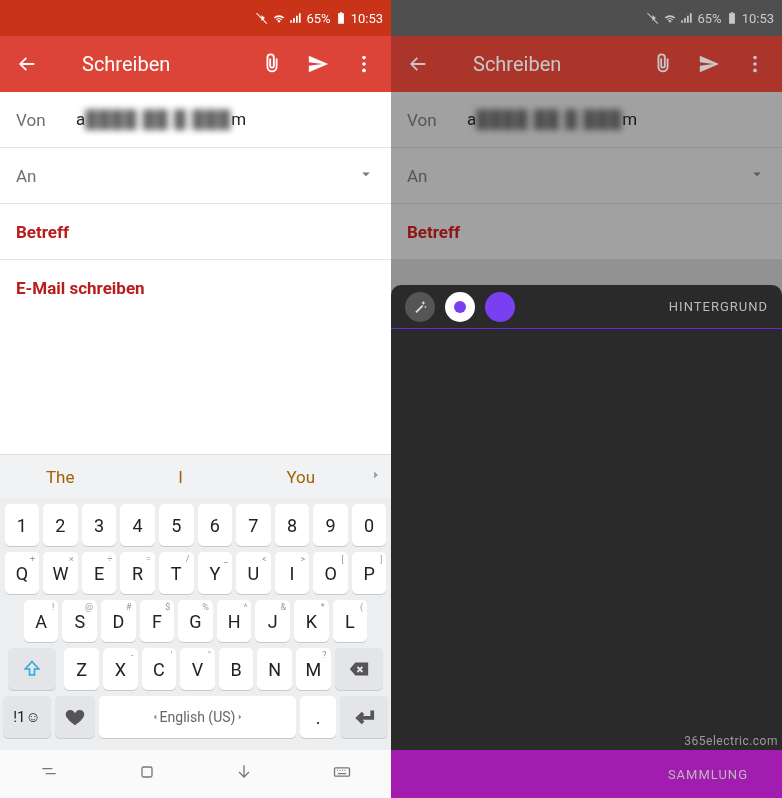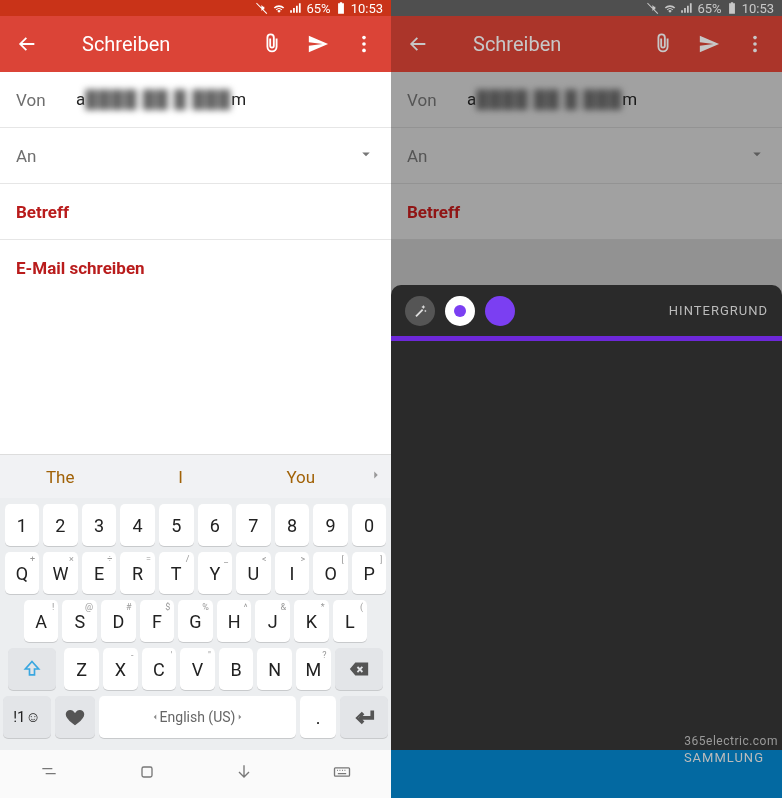--- a/index.html
+++ b/index.html
@@ -3,21 +3,21 @@
 <meta charset="utf-8">
 <style>
   * { box-sizing: border-box; margin: 0; padding: 0; font-family: Roboto, Arial, sans-serif; }
   body { width: 782px; height: 798px; background: #fff; position: relative; }
   .panes { display: flex; width: 782px; height: 798px; }
   .pane { width: 391px; height: 798px; position: relative; overflow: hidden; }
   .pane.left { background: #fff; }
   .pane.right { background: #bbb; }
 
   
-  .statusbar { height: 16px; background: #c93318; color: #fff; display: flex; align-items: center; justify-content: flex-end; padding: 0 8px; font-size: 13px; gap: 3px; }
+  .statusbar { height: 36px; background: #c93318; color: #fff; display: flex; align-items: center; justify-content: flex-end; padding: 0 8px; font-size: 13px; gap: 3px; }
   .statusbar svg { width: 14px; height: 14px; fill: #fff; }
   .pane.right .statusbar { background: rgba(0,0,0,0.45); }
 
   
   .appbar { height: 56px; background: #db4437; display: flex; align-items: center; padding: 0 12px; color: #fff; gap: 16px; }
   .appbar .title { font-size: 20px; flex: 1; font-weight: 400; margin-left: 24px; }
   .appbar svg { width: 22px; height: 22px; fill: #fff; }
   .iconbtn { display:flex; align-items:center; justify-content:center; width:30px; height:30px; }
 
   
@@ -60,30 +60,30 @@
   .k5 .space svg{width:10px;height:10px;fill:#888;}
   .k5 .dot { width:36px; }
   .k5 .enter { width:48px; background:#e3e5e8; }
   .k5 .enter svg{width:22px;height:22px;fill:none;stroke:#555;stroke-width:2;}
 
   .navbar { height:48px; background:#fafafa; display:flex; align-items:center; justify-content:space-around; }
   .navbar svg { width:20px; height:20px; fill:none; stroke:#777; stroke-width:1.6; }
 
   
   .picker { position:absolute; top:285px; left:0; right:0; bottom:48px; background:#2a2a2a; border-radius:10px 10px 0 0; }
-  .picker-top { height:56px; display:flex; align-items:center; padding:0 14px; gap:10px; border-bottom:5px solid #6d28d9; }
+  .picker-top { height:44px; display:flex; align-items:center; padding:0 14px; gap:10px; border-bottom:1px solid #6d28d9; }
   .effects { width:30px; height:30px; border-radius:50%; background:#555; display:flex; align-items:center; justify-content:center; }
   .effects svg{width:16px;height:16px;fill:#ddd;}
   .swatch { width:30px; height:30px; border-radius:50%; display:flex; align-items:center; justify-content:center; }
   .swatch.sel { background:#fff; }
   .swatch.sel .inner { width:12px; height:12px; border-radius:50%; background:#7b3ff2; }
   .swatch.purple { background:#7b3ff2; }
   .picker-top .spacer { flex:1; }
   .picker-top .bglabel { color:#bbb; font-size:13px; letter-spacing:1px; }
-  .rnav { position:absolute; bottom:0; left:0; right:0; height:48px; background:#0369a1; display:flex; justify-content:flex-end; padding:0 18px; }
+  .rnav { position:absolute; bottom:0; left:0; right:0; height:48px; background:#a21caf; display:flex; align-items:center; justify-content:flex-end; padding:0 34px; }
   .rnav .coll { color:#bbb; font-size:13px; letter-spacing:1px; }
 
   .pane.right .dim { position:absolute; inset:0; background:rgba(0,0,0,0.22); pointer-events:none; }
 
   .watermark { position:absolute; right:4px; bottom:50px; font-size:12px; color:#9a9a9a; letter-spacing:.5px; }
 </style>
 </head>
 <body>
 
 <div class="panes">

